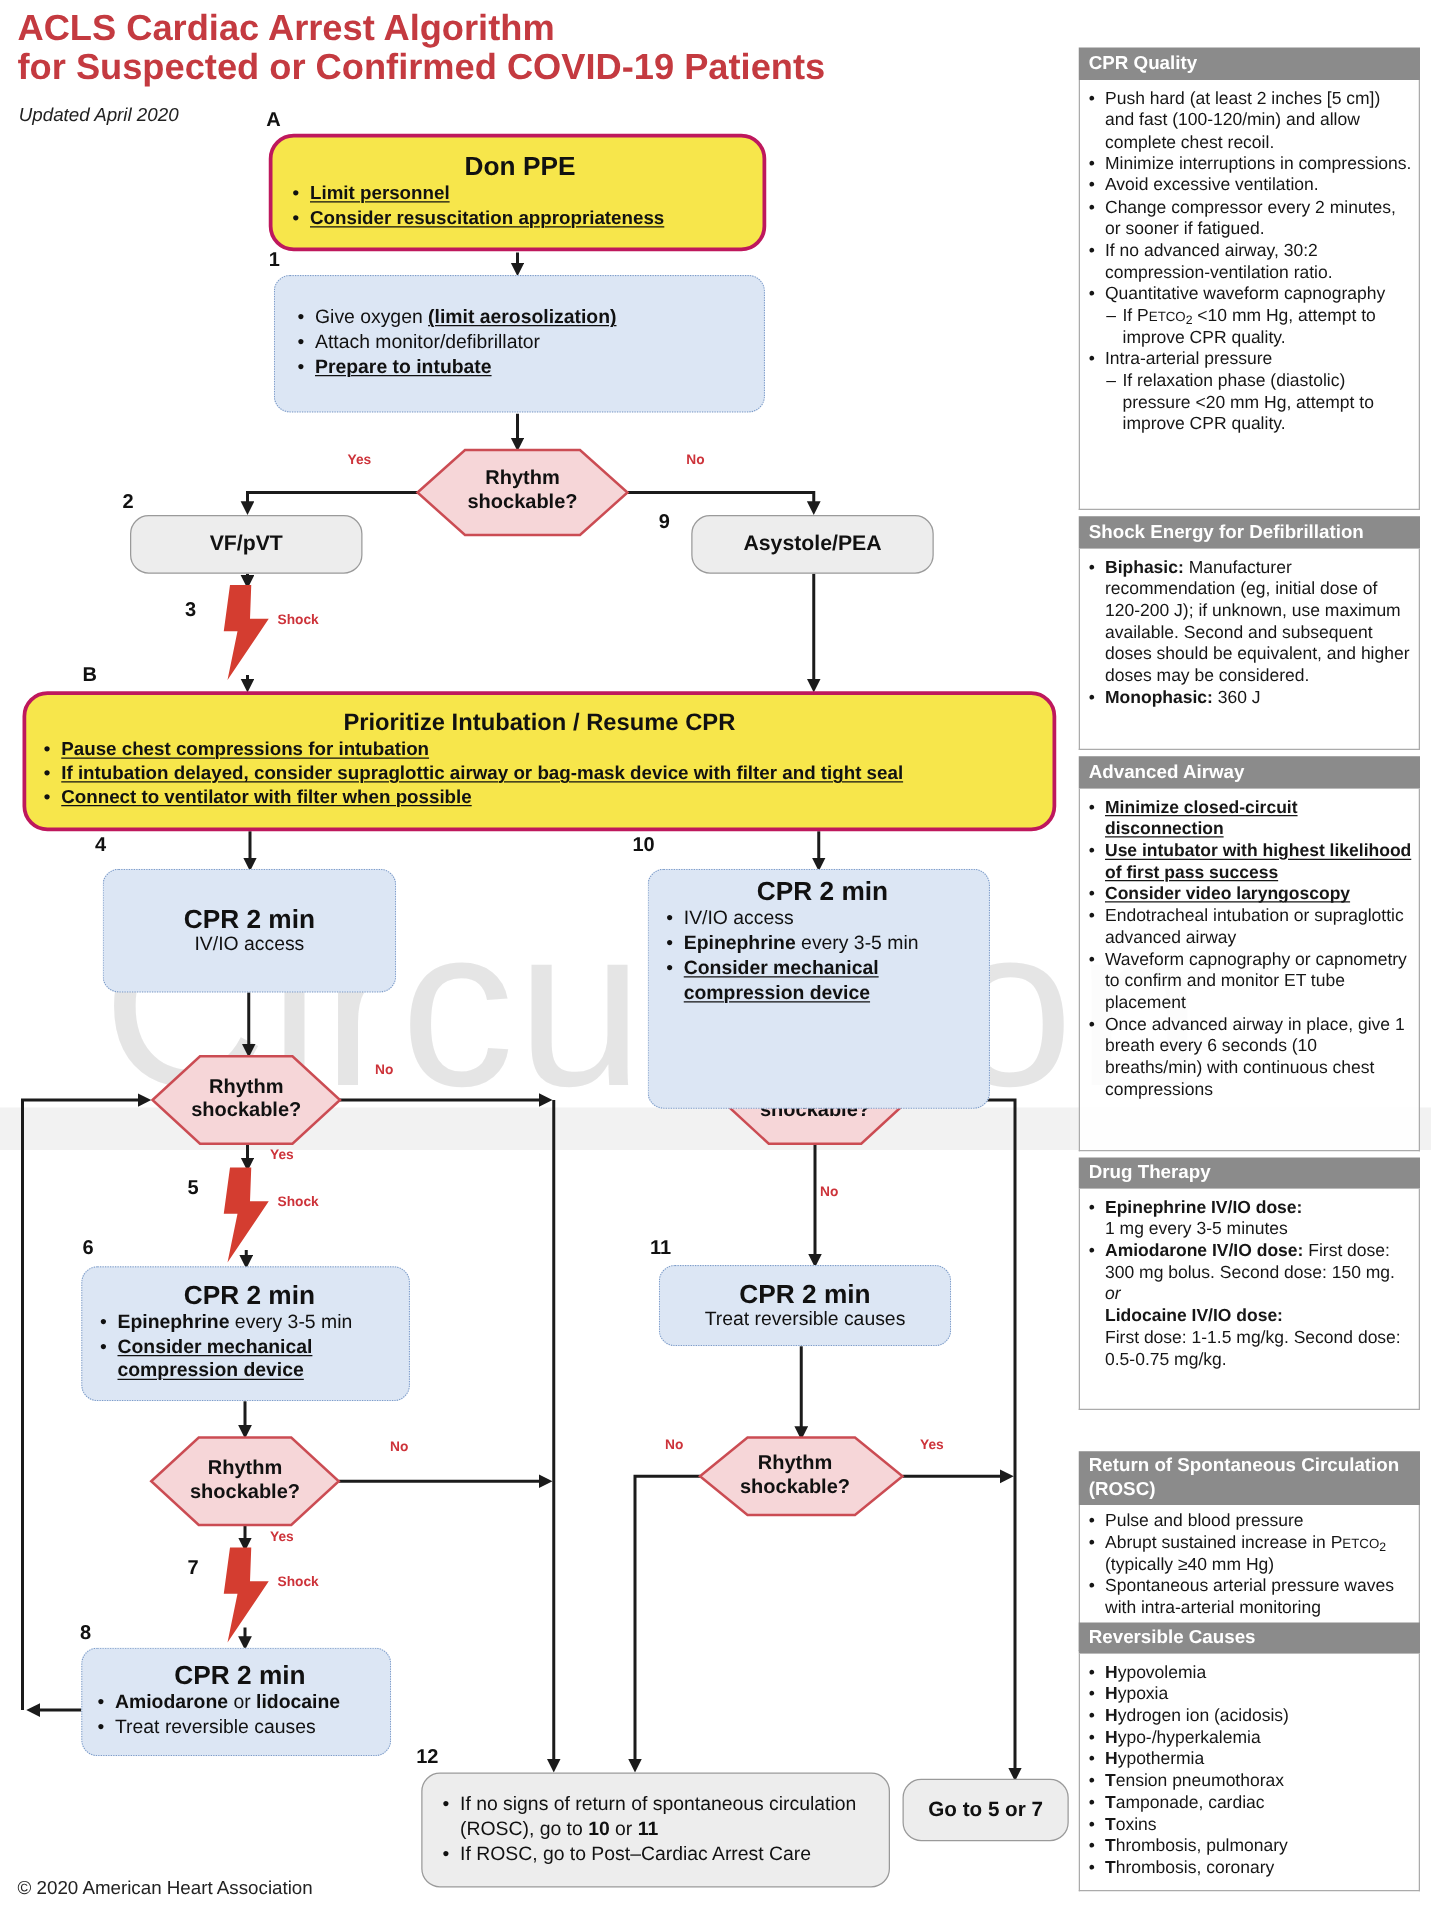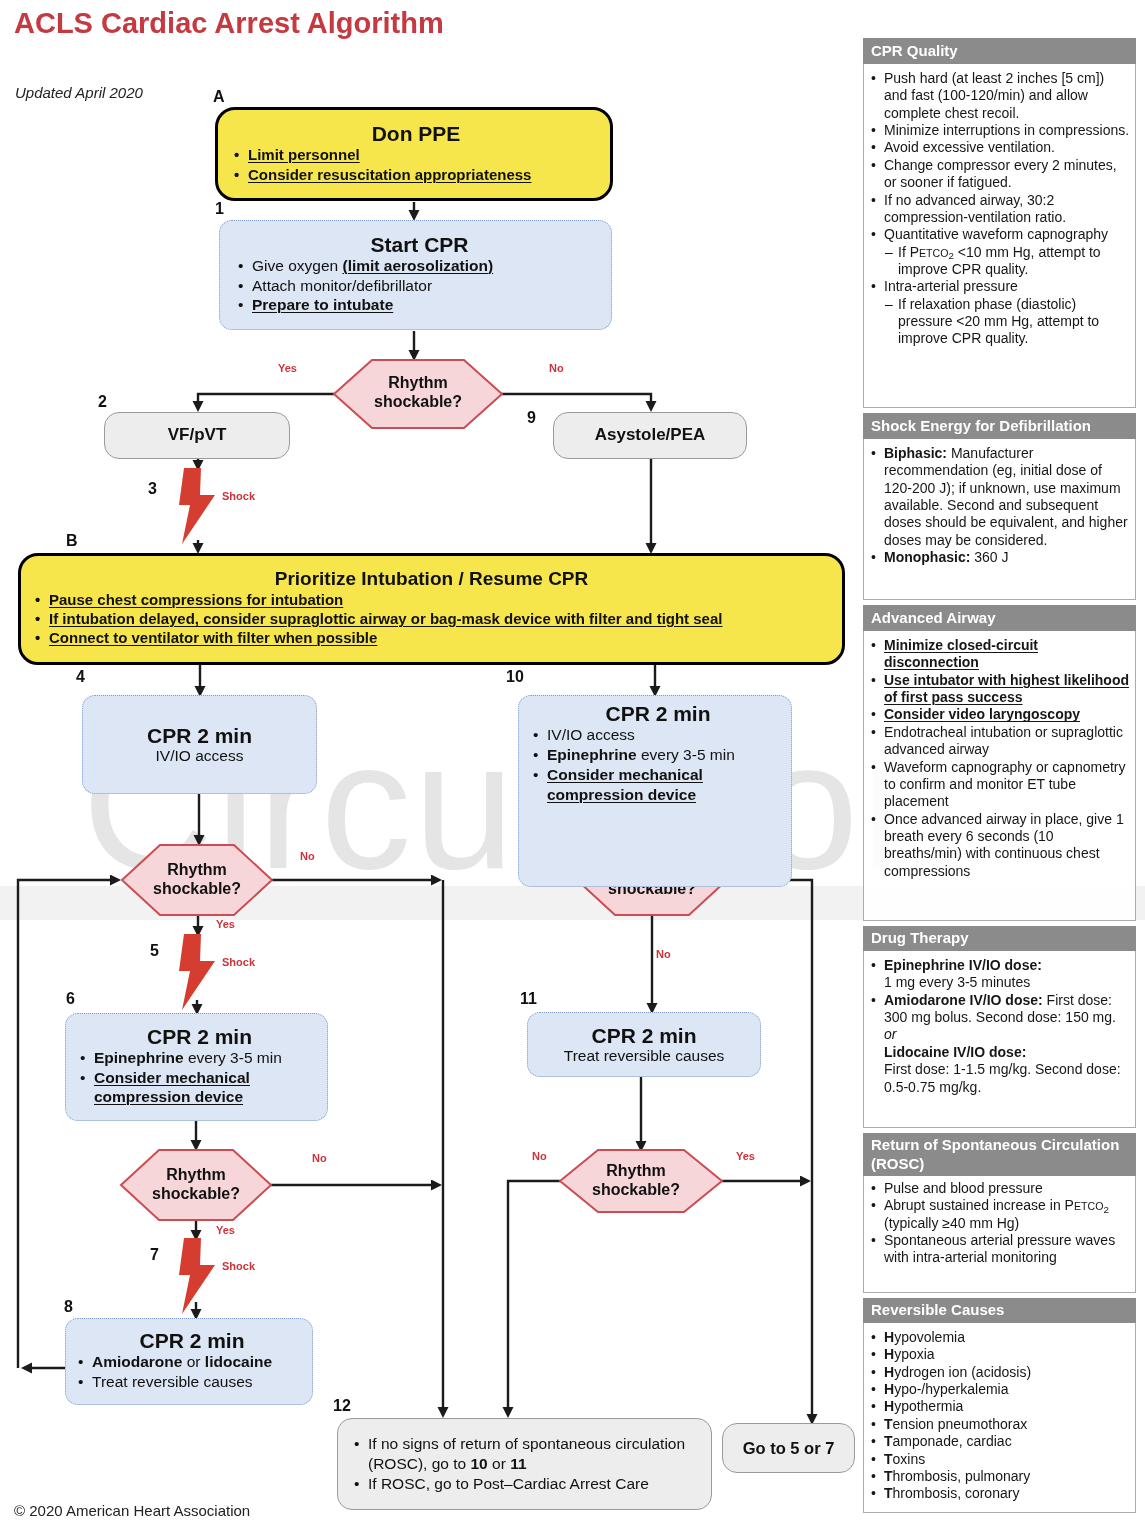--- a/index.html
+++ b/index.html
@@ -6,21 +6,21 @@
   .page{position:relative;width:1145px;height:1536px;background:#ffffff;
         font-family:"Liberation Sans",sans-serif;color:#111;overflow:hidden;}
   
   .wm{position:absolute;left:82px;top:700px;z-index:0;font-size:182px;font-weight:normal;
       color:#bdbdbd;opacity:.38;white-space:nowrap;letter-spacing:2px;}
   .band{position:absolute;left:0;top:886px;width:1145px;height:34px;background:#e7e7e7;opacity:.55;z-index:0;}
   svg.overlay{position:absolute;left:0;top:0;z-index:1;}
   
   .fbox{position:absolute;z-index:2;box-sizing:border-box;display:flex;flex-direction:column;justify-content:center;}
   .blue{background:#dce6f4;border:1.5px dotted #7d9cc9;border-radius:13px;}
-  .yellow{background:#f7e64b;border:3px solid #000000;border-radius:20px;}
+  .yellow{background:#f7e64b;border:3px solid #be185d;border-radius:20px;}
   .grayb{background:#ededed;border:1.5px solid #9a9a9a;border-radius:15px;}
   .title{font-size:21px;font-weight:bold;text-align:center;line-height:1.1;}
   .title-sm{font-size:19px;font-weight:bold;text-align:center;line-height:1.1;}
   .sub{font-size:15.5px;text-align:center;line-height:1.2;}
   .bullet{display:flex;align-items:flex-start;font-size:15.5px;line-height:1.28;}
   .bullet .dot{width:14px;flex:none;}
   .bullet .txt{flex:1;}
   .b{font-weight:bold;}
   .u{text-decoration:underline;text-underline-offset:2px;text-decoration-thickness:1.2px;}
   .i{font-style:italic;}
@@ -51,20 +51,21 @@
 </head>
 <body>
 
 <div class="page">
 
   <div class="wm">Circulation</div>
   <div class="band"></div>
 
   <div class="h1">
     <div>ACLS Cardiac Arrest Algorithm</div>
+    <div>for Suspected or Confirmed COVID-19 Patients</div>
   </div>
   <div class="updated">Updated April 2020</div>
 
   <svg class="overlay" width="1145" height="1536">
     <defs>
       <marker id="ah" markerUnits="userSpaceOnUse" markerWidth="12" markerHeight="12" refX="2" refY="5.5" orient="auto">
         <path d="M0,0 L11,5.5 L0,11 Z" fill="#1b1b1b"></path>
       </marker>
     </defs>
     <g stroke="#1b1b1b" stroke-width="2.4" fill="none">
@@ -165,21 +166,20 @@
         <span class="dot">•</span>
         <span class="txt u">Limit personnel</span>
       </div>
     <div class="bullet">
         <span class="dot">•</span>
         <span class="txt u">Consider resuscitation appropriateness</span>
       </div>
   </div>
 
   <div class="fbox blue" style="left:219px;top:220px;width:393px;height:110px;padding:4px 10px 6px 18px;">
-    <div class="title">Start CPR</div>
     <div class="bullet">
         <span class="dot">•</span>
       <span class="txt"><span>Give oxygen </span><span class="b u">(limit aerosolization)</span></span>
       </div>
     <div class="bullet">
         <span class="dot">•</span>
         <span class="txt">Attach monitor/defibrillator</span>
       </div>
     <div class="bullet">
         <span class="dot">•</span>
@@ -376,21 +376,21 @@
           <span class="dot">•</span>
         <span class="txt"><span class="b" style="display:block;">Epinephrine IV/IO dose:</span><span>1 mg every 3-5 minutes</span></span>
         </div>
       <div class="sb">
           <span class="dot">•</span>
         <span class="txt"><span class="b">Amiodarone IV/IO dose:</span><span> First dose: 300 mg bolus. Second dose: 150 mg.</span><span class="i" style="display:block;">or</span><span class="b" style="display:block;">Lidocaine IV/IO dose:</span><span>First dose: 1-1.5 mg/kg. Second dose: 0.5-0.75 mg/kg.</span></span>
         </div>
     </div>
   </div>
 
-  <div class="sec" style="top:1133px;">
+  <div class="sec" style="top:1161px;">
     <div class="sec-h" style="height:43px;">
         <span>Return of Spontaneous Circulation (ROSC)</span>
       </div>
     <div class="sec-b" style="height:117px;padding-top:4px;">
       <div class="sb">
           <span class="dot">•</span>
           <span class="txt">Pulse and blood pressure</span>
         </div>
       <div class="sb">
           <span class="dot">•</span>

